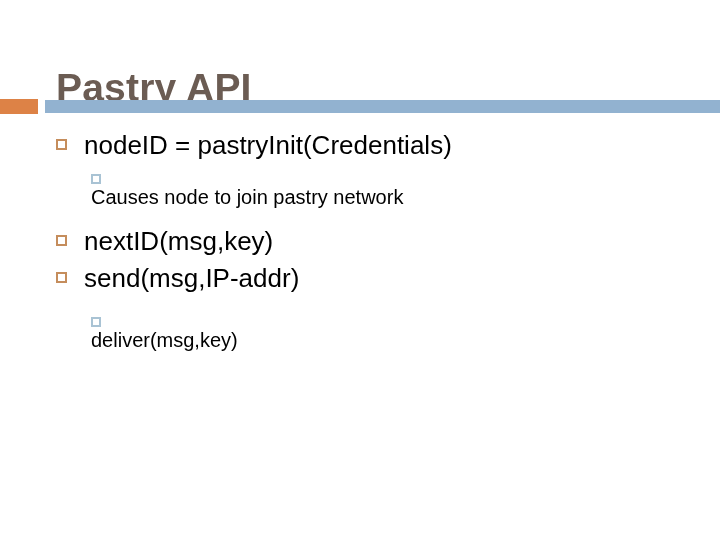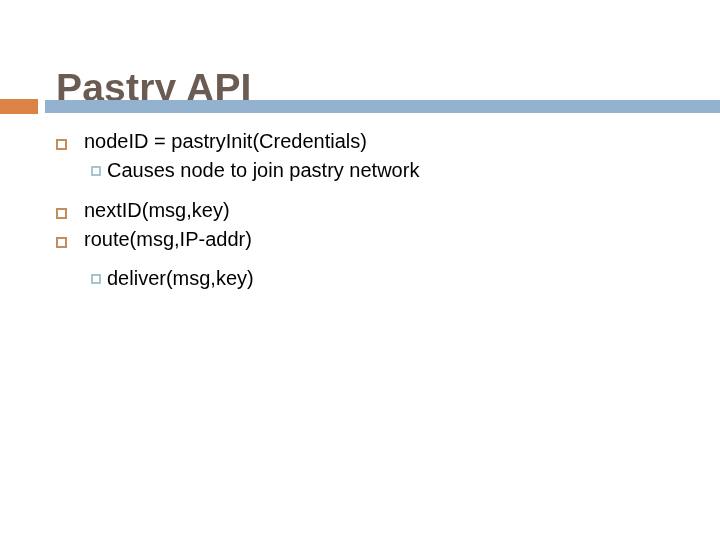--- a/index.html
+++ b/index.html
@@ -78,29 +78,30 @@
     flex: 0 0 auto;
     width: 11px;
     height: 11px;
     border: 2px solid #c58d5c;
     background: transparent;
     box-sizing: border-box;
     margin-top: 11px;
     margin-right: 17px;
   }
   .lvl1 .text {
-    font-size: 20px;
+    font-size: 26px;
     color: #000000;
     line-height: 1.34;
     white-space: nowrap;
   }
 
   
   .lvl2 {
     margin-left: 35px;
+    flex-direction: column;
   }
   .lvl2 .marker {
     flex: 0 0 auto;
     width: 10px;
     height: 10px;
     border: 2px solid #a9c3d4;
     background: transparent;
     box-sizing: border-box;
     margin-top: 9px;
     margin-right: 6px;
@@ -145,21 +146,21 @@
 
     <div class="group-gap"></div>
 
     <div class="bullet-row lvl1">
       <span class="marker"></span>
       <span class="text">nextID(msg,key)</span>
     </div>
 
     <div class="bullet-row lvl1">
       <span class="marker"></span>
-      <span class="text">route(msg,IP-addr)</span>
+      <span class="text">send(msg,IP-addr)</span>
     </div>
 
 
     <div class="group-gap-sm"></div>
 
     <div class="bullet-row lvl2">
       <span class="marker"></span>
       <span class="text">deliver(msg,key)</span>
     </div>
 

